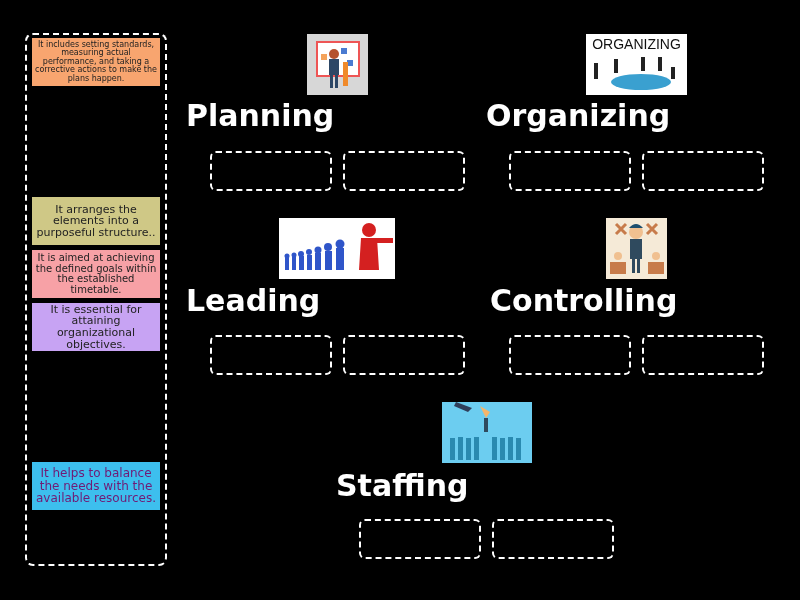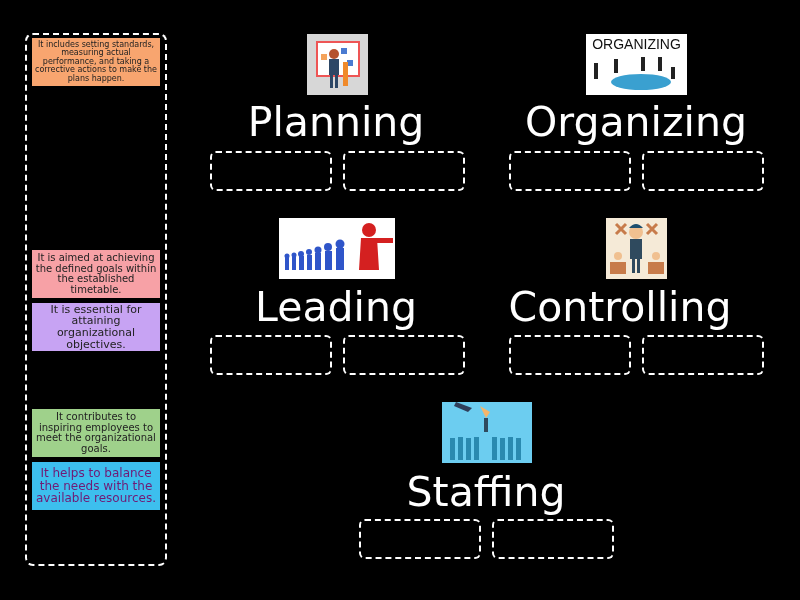--- a/index.html
+++ b/index.html
@@ -1,38 +1,38 @@
 <!DOCTYPE html>
 <html><head>
   <meta charset="utf-8">
   <style>
     html, body { margin:0; padding:0; }
     body { width:800px; height:600px; background:#000; position:relative; overflow:hidden; font-family:"DejaVu Sans","Liberation Sans",sans-serif; }
     .tray { position:absolute; left:25px; top:33px; width:142px; height:533px; border:2px dashed #fff; border-radius:8px; box-sizing:border-box; padding:3px 5px; }
     .card { position:absolute; left:5px; width:128px; height:48px; display:flex; align-items:center; justify-content:center; text-align:center; color:#222; box-sizing:border-box; padding:5px 2px; line-height:1.05; cursor:grab; }
     .card span { display:block; }
     .thumb { position:absolute; box-sizing:border-box; overflow:hidden; }
-    .title { position:absolute; color:#fff; font-weight:normal; font-size:41px; text-align:center; width:300px; }
+    .title { position:absolute; color:#fff; font-weight:bold; font-size:30px; width:300px; }
     .slot { position:absolute; width:122px; height:40px; border:2px dashed #fff; border-radius:6px; box-sizing:border-box; }
   </style>
 </head>
 <body>
 
 <div class="tray">
   <div class="card" style="top:3px;background:#f8a56f;font-size:8px">
       <span>It includes setting standards, measuring actual performance, and taking a corrective actions to make the plans happen.</span>
     </div>
+  <div class="card" style="top:162px;background:#cfc886;font-size:11px">
+      <span>It arranges the elements into a purposeful structure..</span>
+    </div>
   <div class="card" style="top:215px;background:#f7a1a6;font-size:10px">
       <span>It is aimed at achieving the defined goals within the established timetable.</span>
     </div>
   <div class="card" style="top:268px;background:#c7a3f3;font-size:11px">
       <span>It is essential for attaining organizational objectives.</span>
-    </div>
-  <div class="card" style="top:374px;background:#9fd18b;font-size:10px">
-      <span>It contributes to inspiring employees to meet the organizational goals.</span>
     </div>
   <div class="card" style="top:427px;background:#3dbfee;font-size:12px;color:#701a75">
       <span>It helps to balance the needs with the available resources.</span>
     </div>
 </div>
 
 <div class="thumb" style="left:307px;top:34px;width:61px;height:61px;background:#d7d7d7;">
   <svg width="61" height="61">
     <rect x="10" y="8" width="42" height="34" fill="#fff" stroke="#e55" stroke-width="2"></rect>
     <rect x="14" y="20" width="6" height="6" fill="#f4a35b"></rect>
@@ -99,21 +99,21 @@
       <rect x="26" y="41" width="3" height="14" fill="#2f4a5e"></rect>
       <rect x="31" y="41" width="3" height="14" fill="#2f4a5e"></rect>
     <path d="M10 6 L20 16 M20 6 L10 16" stroke="#c77b4a" stroke-width="3"></path>
       <path d="M41 6 L51 16 M51 6 L41 16" stroke="#c77b4a" stroke-width="3"></path>
     <rect x="4" y="44" width="16" height="12" fill="#c77b4a"></rect>
       <rect x="42" y="44" width="16" height="12" fill="#c77b4a"></rect>
     <circle cx="12" cy="38" r="4" fill="#f0c090"></circle>
       <circle cx="50" cy="38" r="4" fill="#f0c090"></circle>
   </svg>
 </div>
-<div class="title" style="left:470px;top:283px">Controlling</div>
+<div class="title" style="left:490px;top:283px">Controlling</div>
 <div class="slot" style="left:509px;top:335px"></div>
 <div class="slot" style="left:642px;top:335px"></div>
 
 <div class="thumb" style="left:442px;top:402px;width:90px;height:61px;background:#6ccdf0;">
   <svg width="90" height="61">
     <path d="M14 0 L30 6 L26 10 L12 4 Z" fill="#2f3e5a"></path>
       <path d="M38 4 L48 10 L44 16 Z" fill="#f4b56a"></path>
     <rect x="42" y="16" width="4" height="14" fill="#2f4a5e"></rect>
     <g fill="#2a8ab0">
       <rect x="8" y="36" width="5" height="22"></rect>

